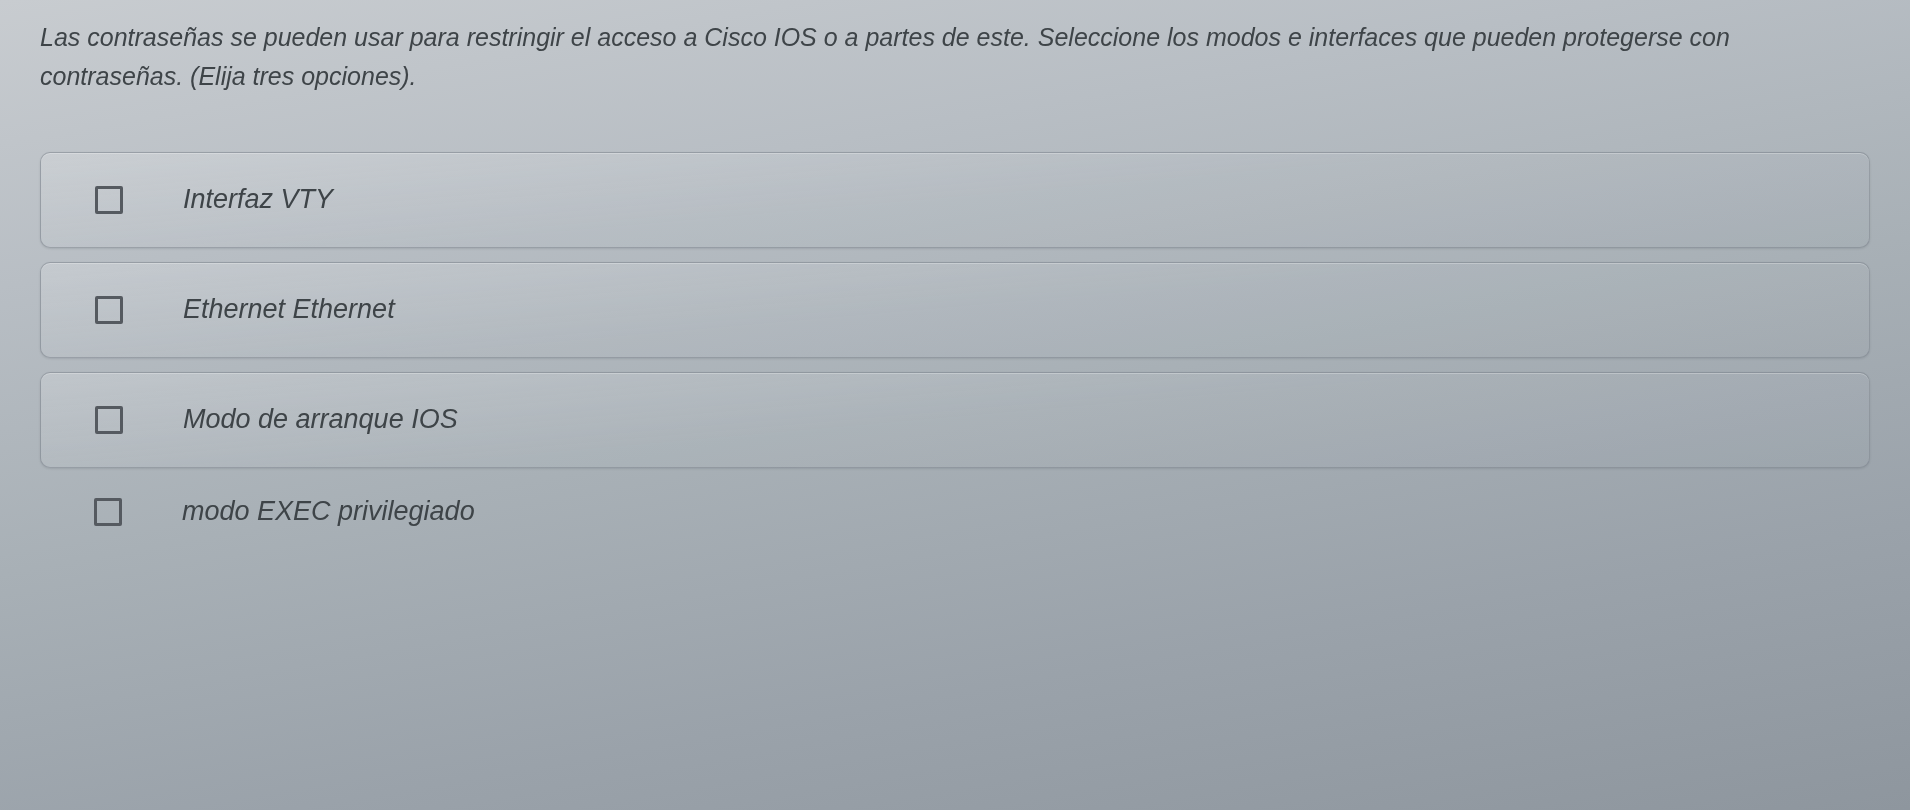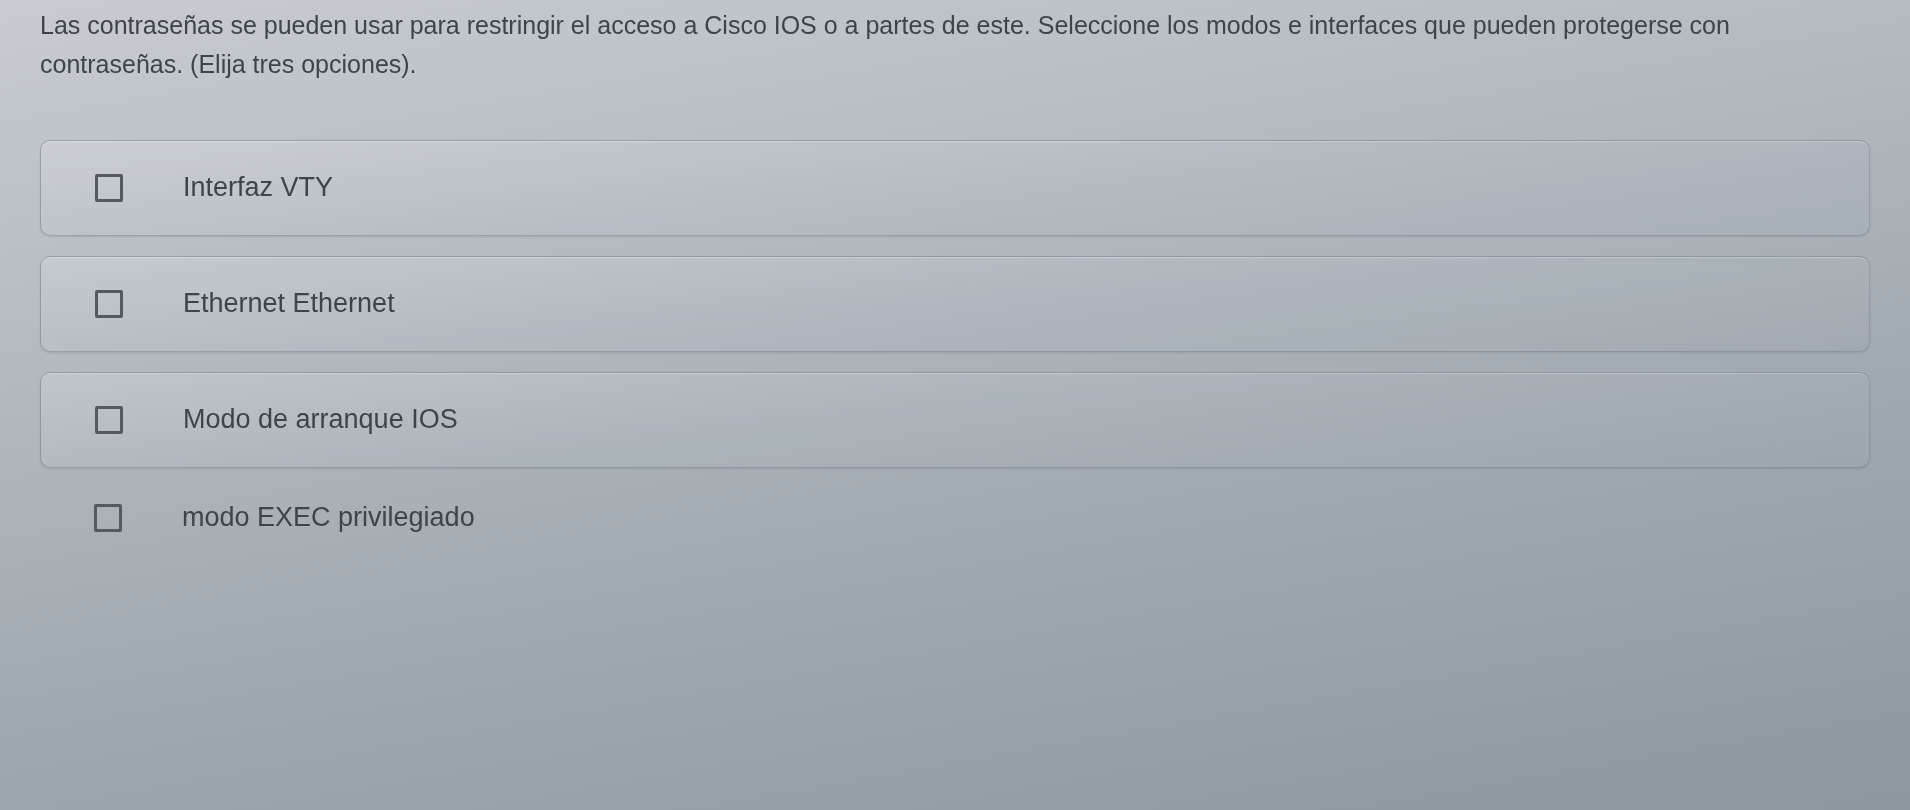--- a/index.html
+++ b/index.html
@@ -10,33 +10,34 @@
   html, body {
     width: 1910px;
     height: 810px;
     font-family: Arial, Helvetica, sans-serif;
     background: linear-gradient(170deg, #c8ccd0 0%, #b8bec4 25%, #a8b0b6 50%, #9aa2aa 75%, #8e969e 100%);
     overflow: hidden;
   }
   .page {
     width: 100%;
     height: 100%;
-    padding: 0 40px 0 40px;
+    padding: 12px 40px 0 40px;
+    font-style: italic;
   }
   .question-text {
     font-size: 25px;
     color: #3e4448;
     line-height: 1.55;
     padding: 6px 0 28px 0;
     font-weight: 400;
   }
   .options {
     display: flex;
     flex-direction: column;
-    gap: 20px;
+    gap: 14px;
     margin-top: 28px;
   }
   .option-card {
     width: 100%;
     border: 1px solid rgba(120,128,136,0.55);
     border-radius: 10px;
     background: linear-gradient(175deg, rgba(255,255,255,0.18), rgba(200,206,212,0.10) 50%, rgba(160,168,176,0.10));
     height: 96px;
     display: flex;
     align-items: center;

